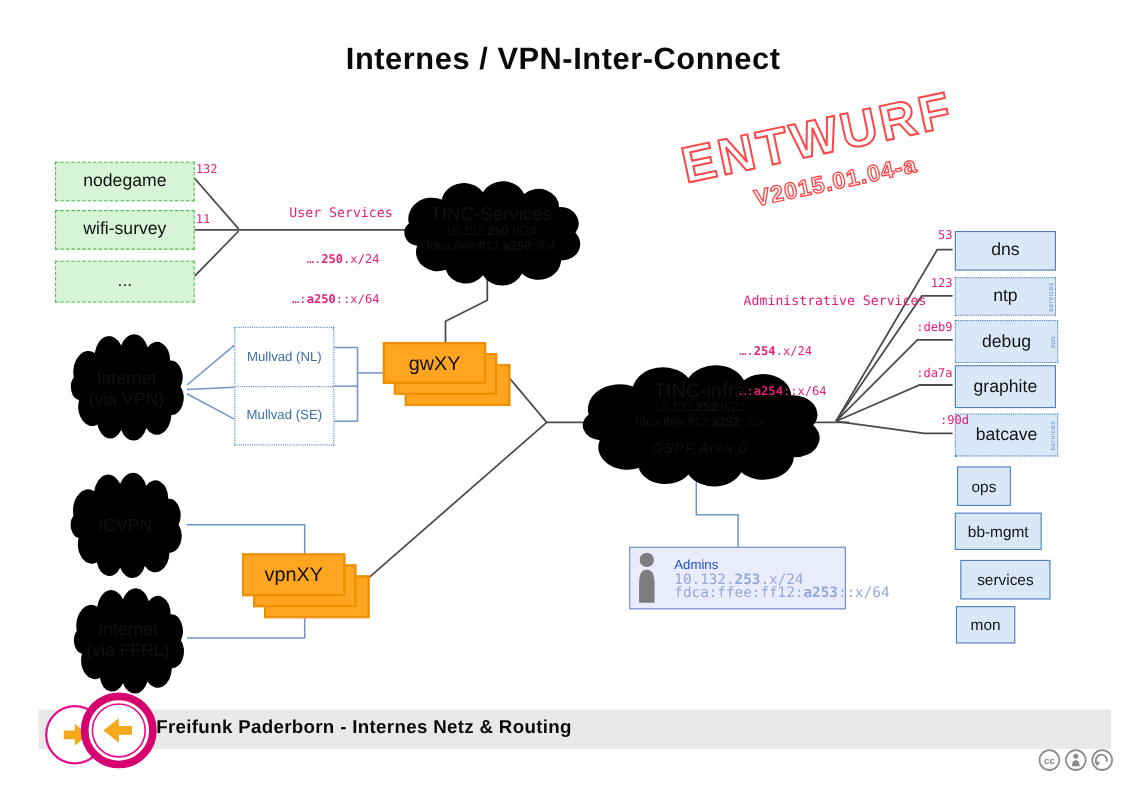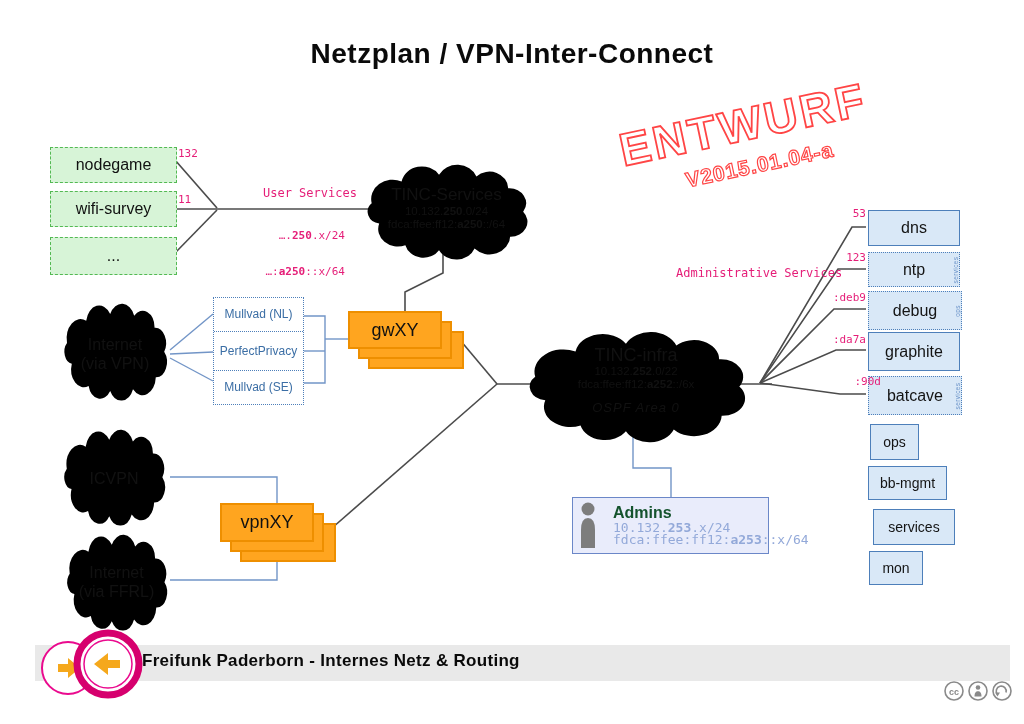--- a/index.html
+++ b/index.html
@@ -27,21 +27,21 @@
   .orange{background:#ffa51f;border:2px solid #ee8f00;z-index:3;}
   .orange.lbl{display:flex;align-items:center;justify-content:center;font-size:18px;color:#111;}
   .svcbox{background:#d9e8f7;border:1.4px solid #4d7fba;display:flex;align-items:center;justify-content:center;
           font-size:16px;color:#141414;z-index:3;}
   .svcbox.dotted{border-style:dotted;}
   .svcbox .tag{position:absolute;right:0px;top:50%;transform:translateY(-50%) rotate(180deg);
                writing-mode:vertical-rl;font-size:6.5px;color:#6b93c9;letter-spacing:.4px;}
   .hostbox{background:#d9e8f7;border:1.4px solid #4d7fba;display:flex;align-items:center;justify-content:center;
            font-size:14px;color:#141414;z-index:3;}
   .admins{background:#e9ecfb;border:1.5px solid #6b87c8;z-index:3;}
-  .admins .atitle{font-size:16px;font-weight:bold;color:#14532d;line-height:18px;}
+  .admins .atitle{font-size:12px;font-weight:normal;color:#1d4ed8;line-height:18px;}
   .admins .aip{font-family:"DejaVu Sans Mono",monospace;font-size:13px;line-height:12px;color:#93a9d9;}
   .admins .aip b{font-weight:bold;}
   .stamp{position:absolute;z-index:4;transform:rotate(-12deg);}
   .stamp text{font-family:"Liberation Sans",sans-serif;font-weight:bold;fill:none;stroke:#ff4545;}
   .footerbar{left:35px;top:645px;width:975px;height:36px;background:#e9e9e9;z-index:2;}
   .footertitle{left:142px;top:651px;font-size:17px;font-weight:bold;color:#0a0a0a;z-index:4;letter-spacing:.3px;}
   .rightlabel{text-align:right;}
 </style>
 </head>
 <body>
@@ -92,21 +92,21 @@
   <svg class="cloud" style="left:55px;top:428px" width="118" height="100" viewBox="0 0 200 118" preserveAspectRatio="none">
       <use href="#cloudShape"></use>
     </svg>
   <svg class="cloud" style="left:58px;top:533px" width="117" height="100" viewBox="0 0 200 118" preserveAspectRatio="none">
       <use href="#cloudShape"></use>
     </svg>
   <svg class="cloud" style="left:510px;top:330px" width="252" height="115" viewBox="0 0 200 118" preserveAspectRatio="none">
       <use href="#cloudShape"></use>
     </svg>
 
-  <div class="abs title" style="z-index:3">Netzplan / VPN-Inter-Connect</div>
+  <div class="abs title" style="z-index:3">Internes / VPN-Inter-Connect</div>
 
   <svg class="stamp" style="left:618px;top:92px" width="260" height="112">
     <text x="130" y="48" text-anchor="middle" font-size="46" stroke-width="1.8" letter-spacing="3">ENTWURF</text>
     <text x="138" y="82" text-anchor="middle" font-size="21" stroke-width="1.2" letter-spacing="1">V2015.01.04-a</text>
   </svg>
 
   <div class="abs greenbox" style="left:50px;top:147px;width:125px;height:34px;z-index:3">
     <span>nodegame</span>
   </div>
   <div class="abs greenbox" style="left:50px;top:191px;width:125px;height:34px;z-index:3">
@@ -118,20 +118,24 @@
   <div class="abs pink" style="left:178px;top:148px;z-index:3">132</div>
   <div class="abs pink" style="left:178px;top:194px;z-index:3">11</div>
 
   <div class="abs pink svc-title" style="left:263px;top:187px;z-index:3">User Services</div>
   <div class="abs pink rightlabel" style="left:215px;top:206px;width:130px;z-index:3">
     <div><span>….</span><b>250</b><span>.x/24</span></div>
     <div><span>…:</span><b>a250</b><span>::x/64</span></div>
   </div>
 
   <div class="abs pink svc-title" style="left:676px;top:267px;z-index:3">Administrative Services</div>
+  <div class="abs pink" style="left:672px;top:290px;z-index:3">
+    <div><span>….</span><b>254</b><span>.x/24</span></div>
+    <div><span>…:</span><b>a254</b><span>::x/64</span></div>
+  </div>
 
   <div class="abs cloudtxt" style="left:353px;top:185px;width:187px">
     <div class="cname">TINC-Services</div>
     <div class="cip"><span>10.132.</span><b>250</b><span>.0/24</span></div>
     <div class="cip"><span>fdca:ffee:ff12:</span><b>a250</b><span>::/64</span></div>
   </div>
 
   <div class="abs cloudtxt" style="left:510px;top:345px;width:252px">
     <div class="cname" style="font-size:18px">TINC-infra</div>
     <div class="cip"><span>10.132.</span><b>252</b><span>.0/22</span></div>
@@ -148,21 +152,20 @@
     <div>ICVPN</div>
   </div>
 
   <div class="abs bigname" style="left:58px;top:563px;width:117px;z-index:3">
     <div>Internet</div>
     <div>(via FFRL)</div>
   </div>
 
   <div class="abs mullvad" style="left:213px;top:297px;width:89px;height:106px;display:flex;flex-direction:column">
     <div class="row" style="flex:1">Mullvad (NL)</div>
-    <div class="row" style="flex:1.15">PerfectPrivacy</div>
     <div class="row" style="flex:1">Mullvad (SE)</div>
   </div>
 
   <div class="abs orange" style="left:368px;top:331px;width:92px;height:34px"></div>
   <div class="abs orange" style="left:358px;top:321px;width:90px;height:34px"></div>
   <div class="abs orange lbl" style="left:348px;top:311px;width:90px;height:34px">
     <span>gwXY</span>
   </div>
 
   <div class="abs orange" style="left:240px;top:523px;width:92px;height:35px"></div>

